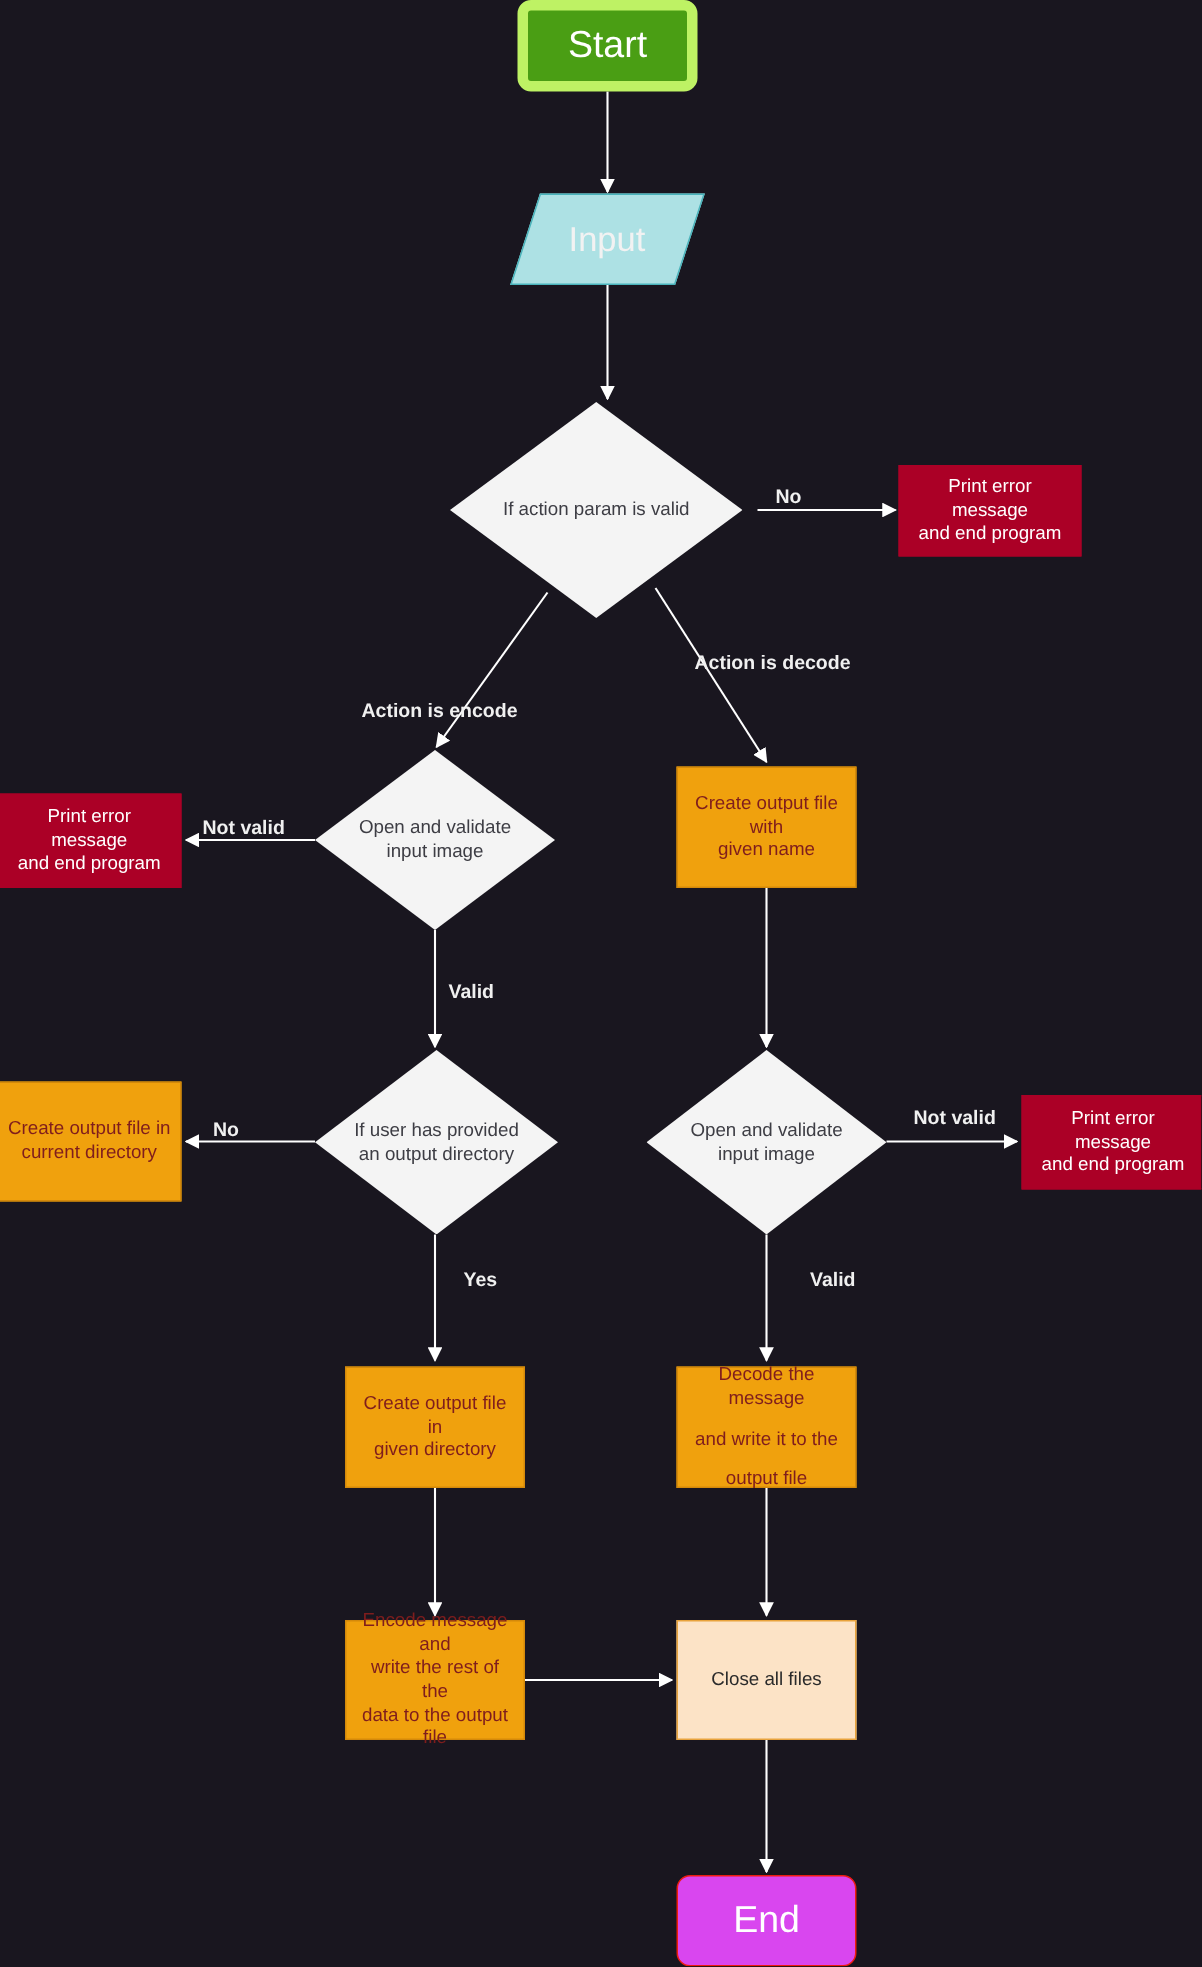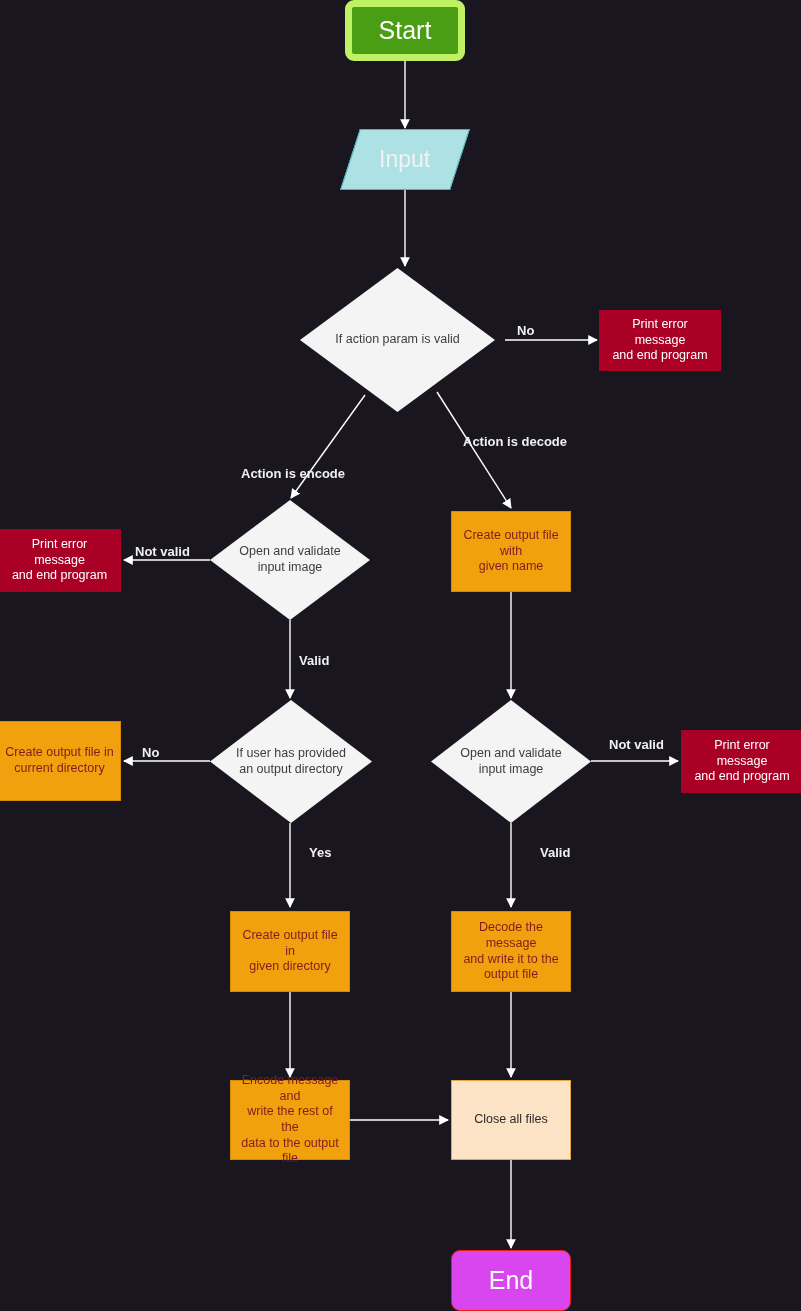--- a/index.html
+++ b/index.html
@@ -209,21 +209,21 @@
   <div class="node error-box" style="left:681px; top:730px; width:122px; height:63px; flex-direction:column;">
     <span>Print error message</span>
     <span>and end program</span>
   </div>
 
   <div class="node process" style="left:230px; top:911px; width:120px; height:81px; flex-direction:column;">
     <span>Create output file in</span>
     <span>given directory</span>
   </div>
 
-  <div class="node process" style="left:451px; top:911px; width:120px; height:81px; flex-direction:column;">
+  <div class="node process" style="left:451px; top:911px; width:120px; height:81px; flex-direction:column;gap:11px;">
     <span>Decode the message</span>
     <span>and write it to the</span>
     <span>output file</span>
   </div>
 
   <div class="node process" style="left:230px; top:1080px; width:120px; height:80px; flex-direction:column;">
     <span>Encode message and</span>
     <span>write the rest of the</span>
     <span>data to the output file</span>
   </div>

